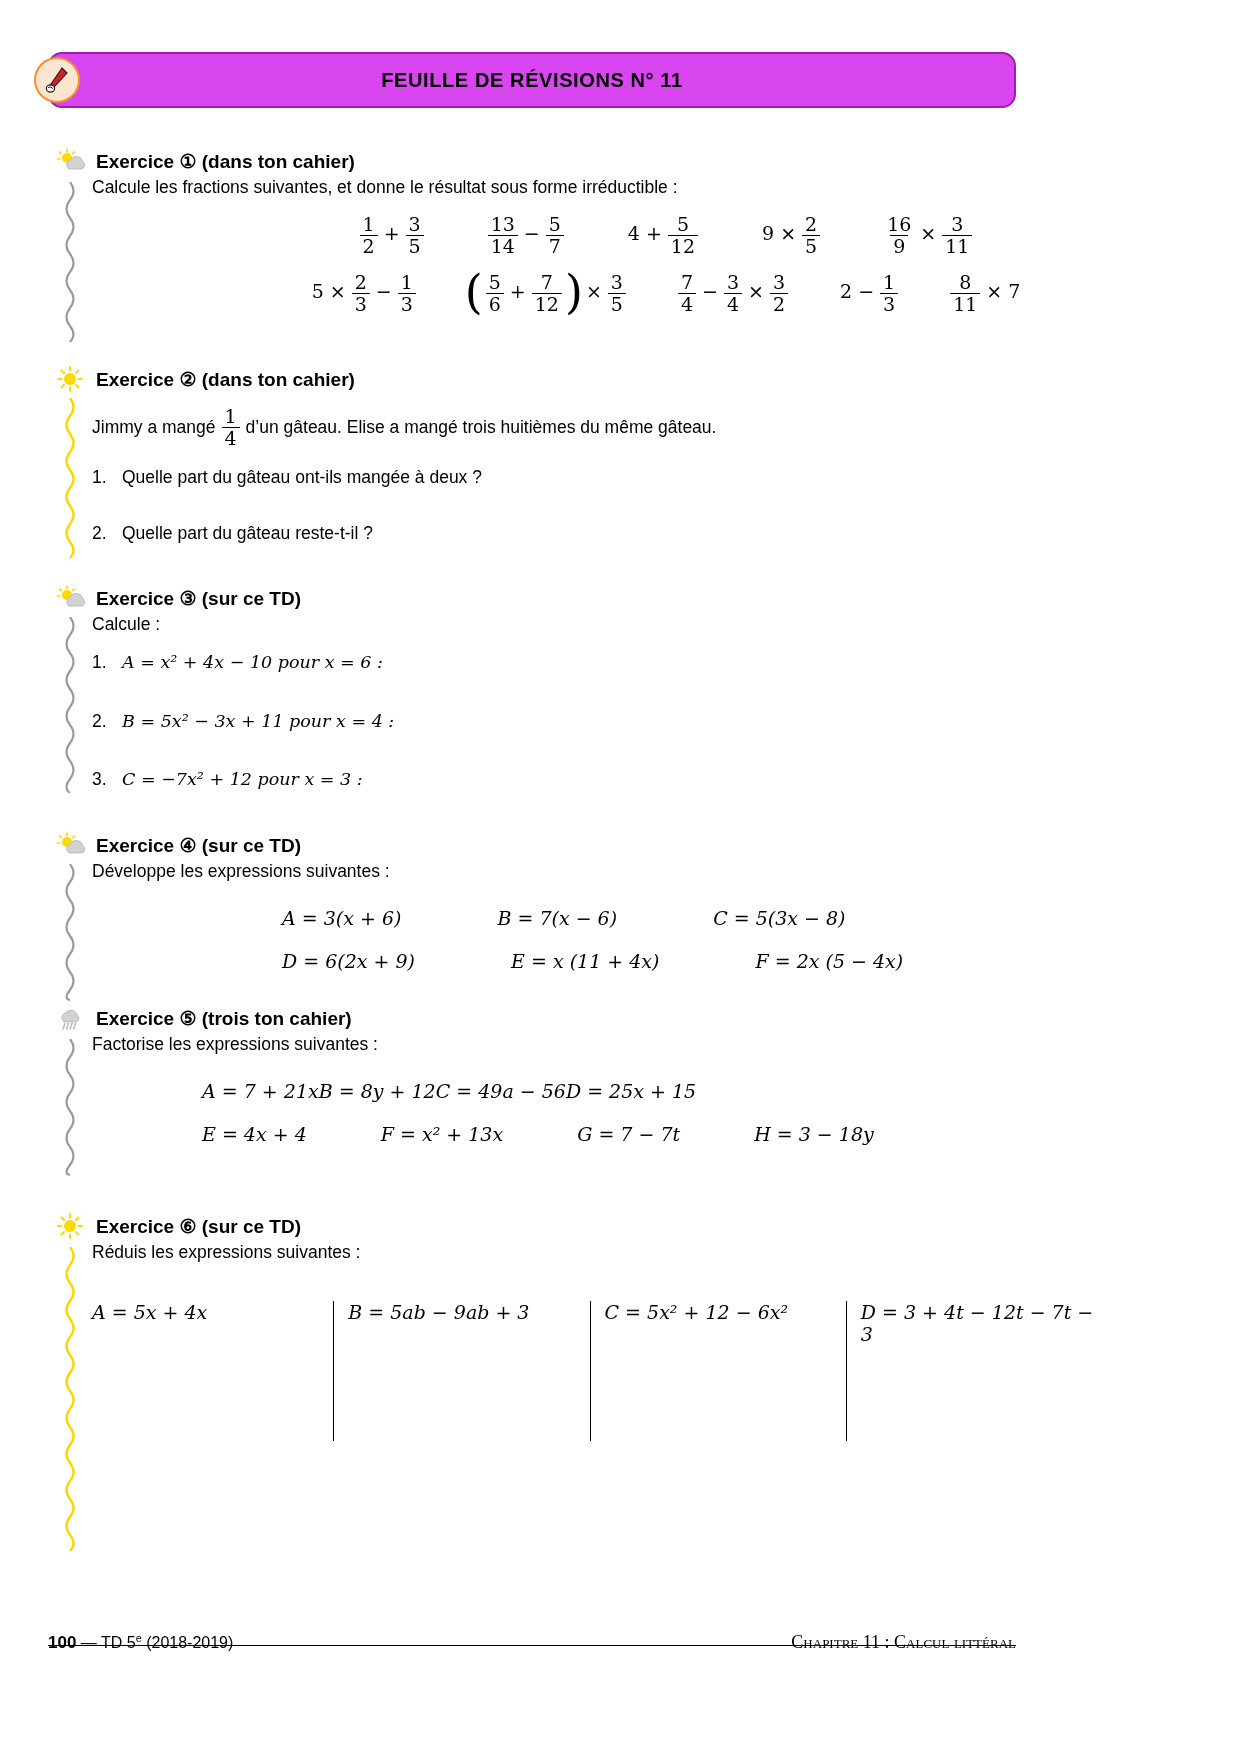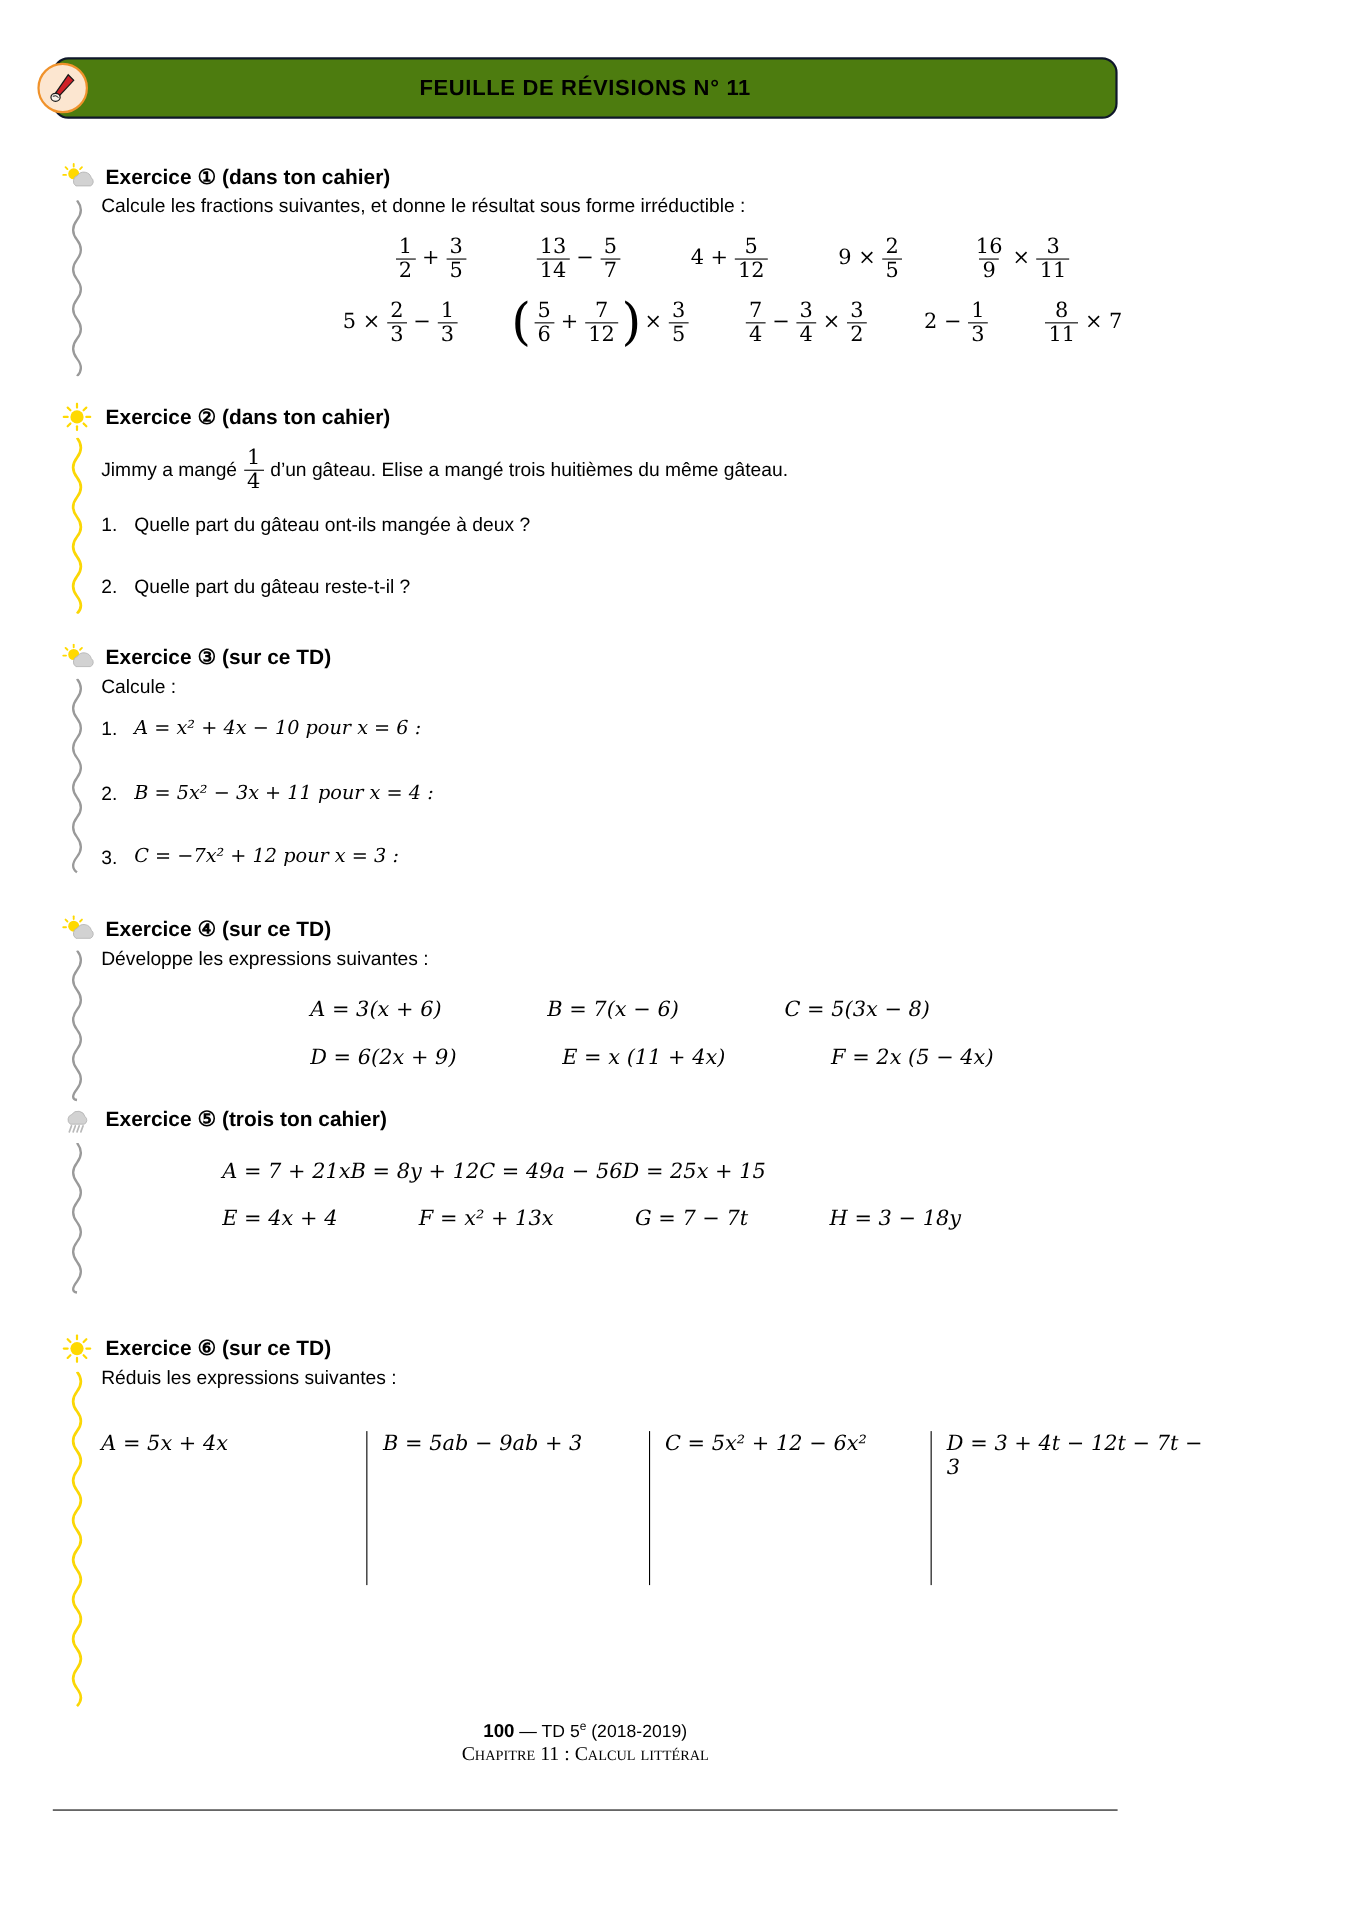--- a/index.html
+++ b/index.html
@@ -17,22 +17,22 @@
   .page { position: relative; width: 1240px; height: 1754px; padding: 0; }
 
   
   .banner-wrap {
     position: absolute;
     left: 48px; top: 52px;
     width: 968px; height: 56px;
   }
   .banner {
     width: 100%; height: 100%;
-    background: #4d7c0f;
-    border: 2px solid #0f172a;
+    background: #d946ef;
+    border: 2px solid #a21caf;
     border-radius: 14px;
     display: flex; align-items: center; justify-content: center;
     position: relative;
   }
   .banner-title {
     font-weight: bold;
     font-size: 20px;
     letter-spacing: 0.6px;
     text-align: center;
   }
@@ -120,25 +120,24 @@
 
   
   .footer-rule {
     position: absolute;
     left: 48px; top: 1645px;
     width: 968px; height: 0;
     border-top: 1.4px solid #000;
   }
   .footer {
     position: absolute;
-    left: 48px; top: 1564px;
+    left: 48px; top: 1632px;
     width: 968px;
-    display: flex; justify-content: space-between; align-items: center;
+    display: flex; justify-content: space-between; align-items: flex-start;
     font-size: 16px;
-    flex-direction: column;
   }
   .footer-left b { font-size: 17px; }
   .footer-right { font-variant: small-caps; font-family: "Liberation Serif", serif; font-size: 18px; }
 
   sup { font-size: 0.68em; vertical-align: super; }
 </style>
 </head>
 <body>
 
 <div class="page">
@@ -395,20 +394,21 @@
             <line x1="9" y1="18.5" x2="7" y2="24"></line>
             <line x1="12.5" y1="18.5" x2="10.5" y2="24"></line>
             <line x1="16" y1="18.5" x2="14" y2="24"></line>
             <line x1="19.5" y1="18.5" x2="17.5" y2="24"></line>
           </g>
         </svg>
       </span>
       <span class="ex-title">Exercice ⑤ (trois ton cahier)</span>
     </div>
     <div class="ex-body">
+      <div>Factorise les expressions suivantes :</div>
       <div style="margin-top:20px; display:flex; padding-left:110px; ">
         <span class="expr-cell">A = 7 + 21x</span>
         <span class="expr-cell">B = 8y + 12</span>
         <span class="expr-cell">C = 49a − 56</span>
         <span class="expr-cell">D = 25x + 15</span>
       </div>
       <div style="margin-top:14px; display:flex; padding-left:110px; gap:74px;">
         <span class="expr-cell">E = 4x + 4</span>
         <span class="expr-cell">F = x² + 13x</span>
         <span class="expr-cell">G = 7 − 7t</span>

